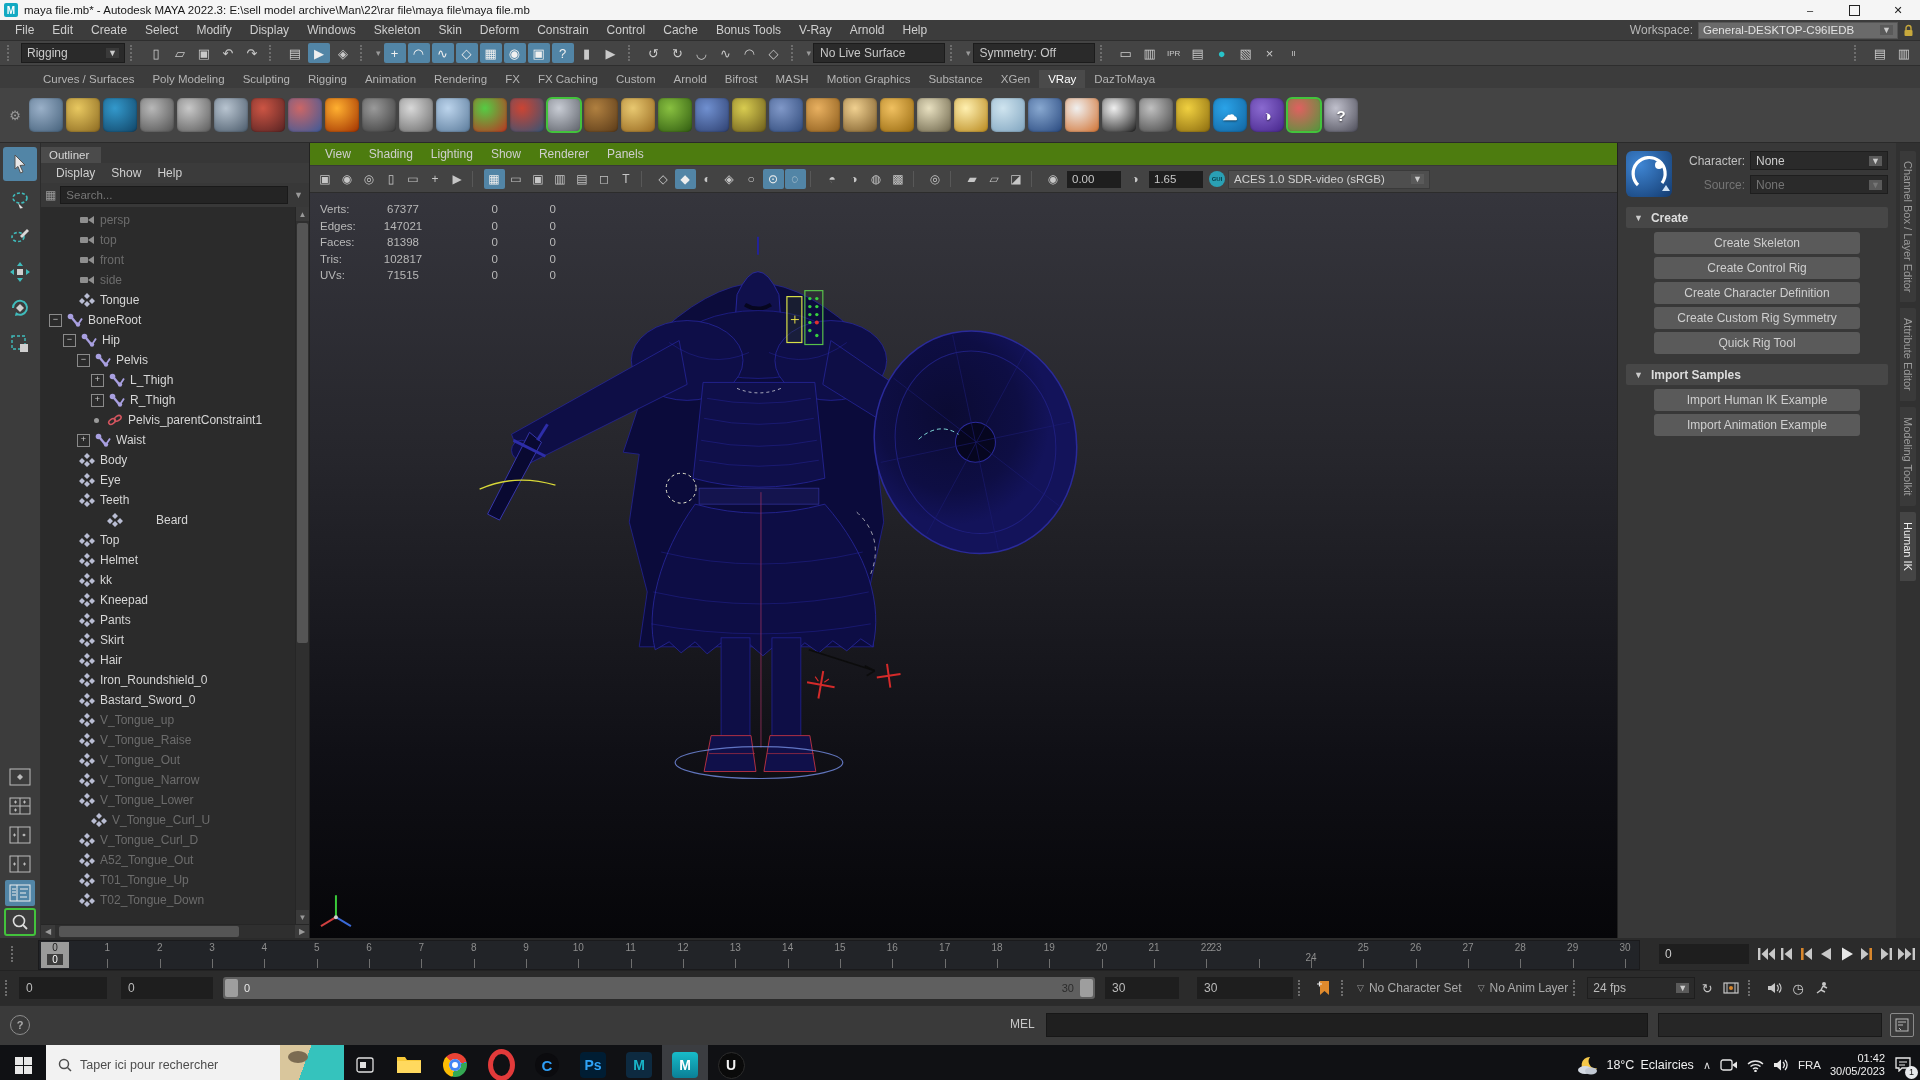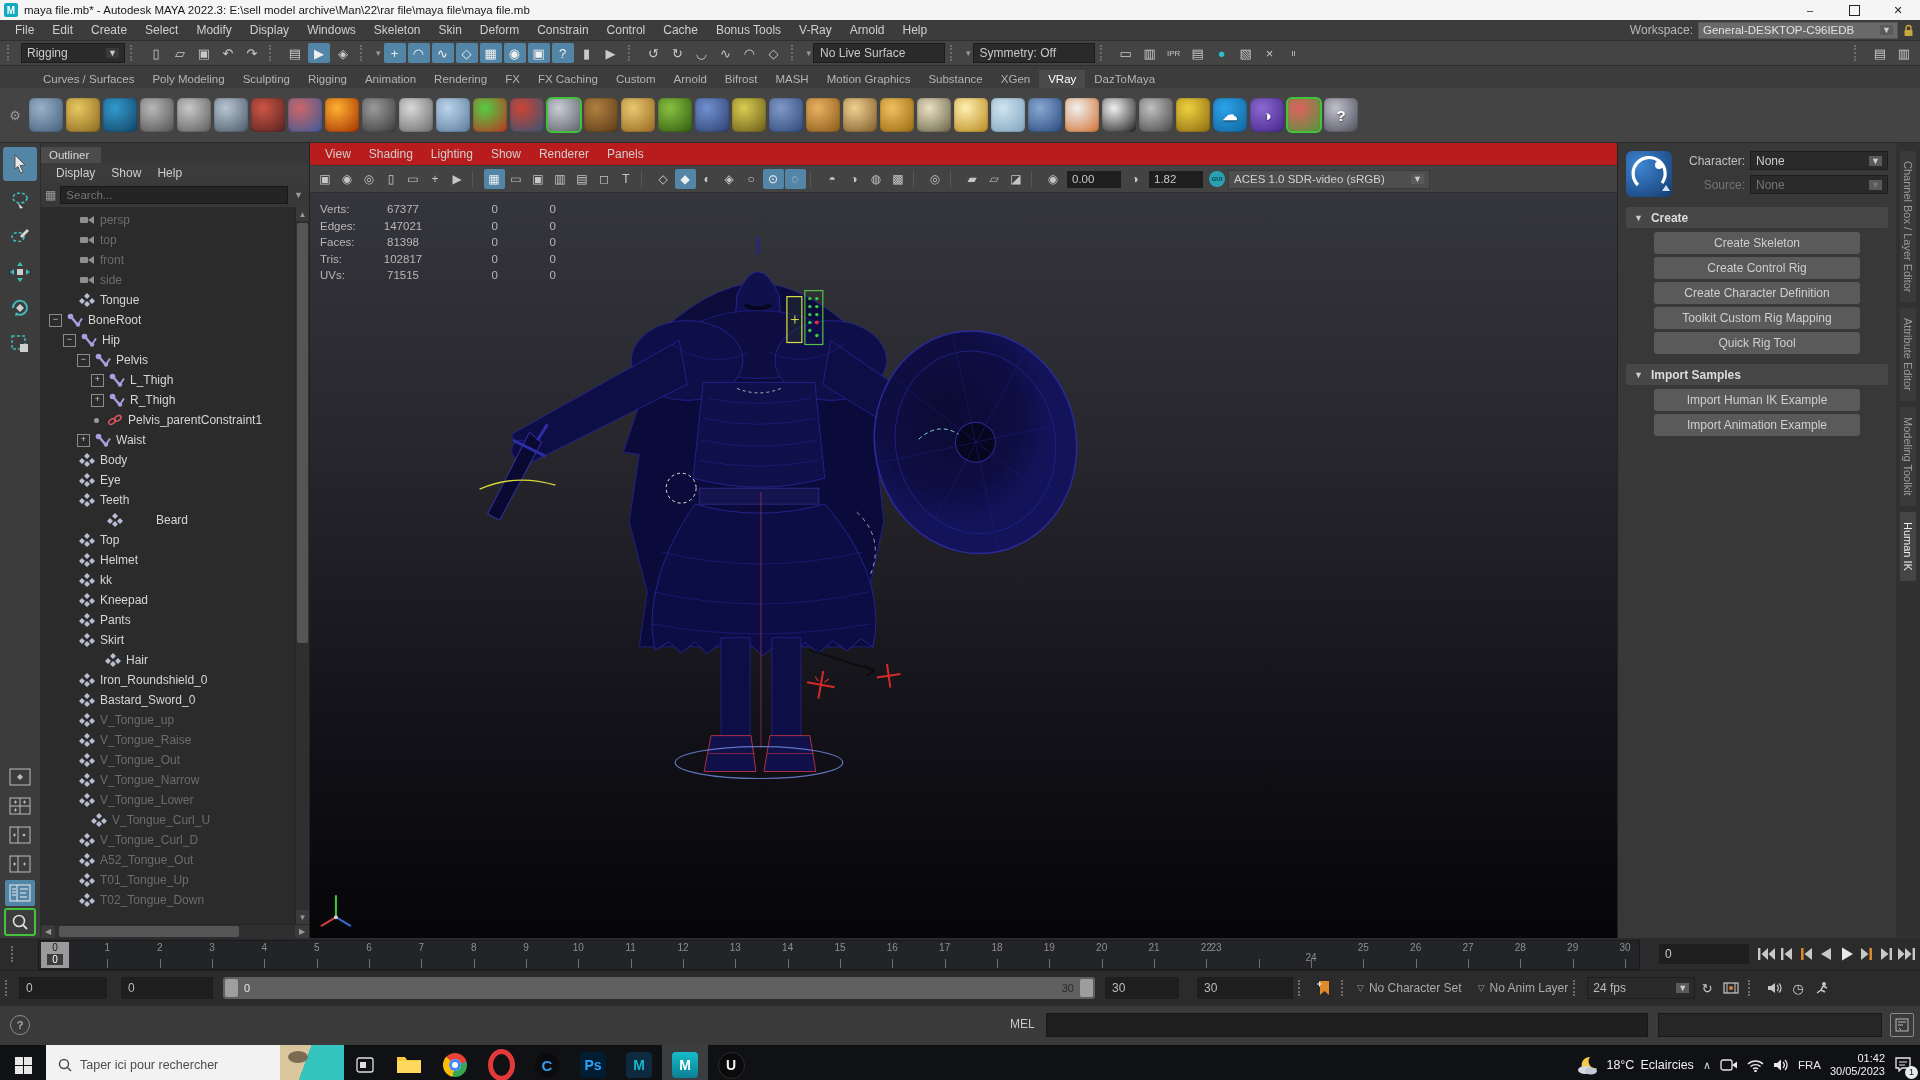--- a/index.html
+++ b/index.html
@@ -71,21 +71,21 @@
   .vscroll{width:13px;background:#2f2f2f;display:flex;flex-direction:column;border-left:1px solid #262626;}
   .vs-arrow{height:14px;display:flex;align-items:center;justify-content:center;color:#999;font-size:8px;background:#3a3a3a;}
   .vs-track{flex:1;position:relative;}
   .vs-thumb{position:absolute;left:1px;right:1px;top:2px;height:420px;background:#555;border-radius:2px;}
   .hscroll{height:13px;background:#2f2f2f;display:flex;border-top:1px solid #262626;}
   .hs-arrow{width:14px;display:flex;align-items:center;justify-content:center;color:#999;font-size:8px;background:#3a3a3a;}
   .hs-track{flex:1;position:relative;}
   .hs-thumb{position:absolute;top:1px;bottom:1px;left:4px;width:180px;background:#555;border-radius:2px;}
   
   .viewport{flex:1;display:flex;flex-direction:column;position:relative;border-right:1px solid #222;}
-  .vp-menus{height:22px;background:#b91c1c;display:flex;align-items:center;padding-left:6px;flex:0 0 auto;}
+  .vp-menus{height:22px;background:#4d7c0f;display:flex;align-items:center;padding-left:6px;flex:0 0 auto;}
   .vp-toolbar{height:26px;background:#434343;display:flex;align-items:center;padding:0 4px;flex:0 0 auto;border-top:1px solid #383838;border-bottom:1px solid #2c2c2c;}
   .vp-icon{min-width:21px;height:20px;display:flex;align-items:center;justify-content:center;color:#c6c6c6;font-size:12px;border-radius:2px;margin:0 0.5px;}
   .vp-icon.active{background:#5285a6;color:#eee;}
   .vp-sep{width:6px;height:16px;border-left:1px solid #585858;margin:0 4px;}
   .vp-field{width:44px;height:17px;background:#1e1e1e;color:#c8c8c8;display:flex;align-items:center;padding:0 5px;margin:0 3px;font-size:11.5px;}
   .cs-badge{width:16px;height:16px;border-radius:50%;background:#2aa0b4;color:#073;display:flex;align-items:center;justify-content:center;font-size:6px;color:#063c46;font-weight:bold;margin:0 3px;}
   .cs-select{width:190px;height:17px;background:#4e4e4e;border:1px solid #3a3a3a;display:flex;align-items:center;padding:0 5px;color:#d0d0d0;font-size:11.5px;}
   .vp-canvas{flex:1;position:relative;background:linear-gradient(180deg,#35353c 0%,#26262c 35%,#101016 75%,#060609 100%);overflow:hidden;}
   .hud{position:absolute;left:10px;top:10px;}
   .hud-row{display:flex;height:16.5px;font-size:11.5px;color:#b8b8b8;}
@@ -666,21 +666,21 @@
             </div>
             <div class="tree-row" style="padding-left: 22px;">
               <span class="exp-slot"></span>
               <span class="tree-icon">
                 <svg width="16" height="14">
                   <path d="M8,0 L11,3 8,6 5,3 Z M3,5 L6,8 3,11 0,8 Z M13,5 L16,8 13,11 10,8 Z M8,8 L11,11 8,14 5,11 Z" fill="#b9bdd3"></path>
                 </svg>
               </span>
               <span>Skirt</span>
             </div>
-            <div class="tree-row" style="padding-left: 22px; margin-left: 26px;">
+            <div class="tree-row" style="padding-left: 22px;">
               <span class="exp-slot"></span>
               <span class="tree-icon">
                 <svg width="16" height="14">
                   <path d="M8,0 L11,3 8,6 5,3 Z M3,5 L6,8 3,11 0,8 Z M13,5 L16,8 13,11 10,8 Z M8,8 L11,11 8,14 5,11 Z" fill="#b9bdd3"></path>
                 </svg>
               </span>
               <span>Hair</span>
             </div>
             <div class="tree-row" style="padding-left: 22px;">
               <span class="exp-slot"></span>
@@ -854,21 +854,21 @@
             <span class="vp-icon">▱</span>
             <span class="vp-icon">◪</span>
           </span>
         <div class="vp-sep"></div>
         <span class="vp-icon">◉</span>
         <div class="vp-field">
             <span>0.00</span>
           </div>
         <span class="vp-icon">◑</span>
         <div class="vp-field">
-            <span>1.82</span>
+            <span>1.65</span>
           </div>
         <span class="cs-badge">GUI</span>
         <div class="cs-select">
           <span>ACES 1.0 SDR-video (sRGB)</span>
           <span class="ws-arrow" style="margin-left:auto">▼</span>
         </div>
       </div>
       <div class="vp-canvas">
         <div class="hud" id="vp-hud">
             <div class="hud-row">
@@ -1035,21 +1035,21 @@
         </div>
       </div>
       <div id="hik-sections">
           <div class="hik-section">
             <span class="tri">▼</span>
             <span>Create</span>
           </div>
           <div class="hik-btn">Create Skeleton</div>
           <div class="hik-btn">Create Control Rig</div>
           <div class="hik-btn">Create Character Definition</div>
-          <div class="hik-btn">Toolkit Custom Rig Mapping</div>
+          <div class="hik-btn">Create Custom Rig Symmetry</div>
           <div class="hik-btn">Quick Rig Tool</div>
           <div class="hik-section">
             <span class="tri">▼</span>
             <span>Import Samples</span>
           </div>
           <div class="hik-btn">Import Human IK Example</div>
           <div class="hik-btn">Import Animation Example</div>
         </div>
     </div>
 

